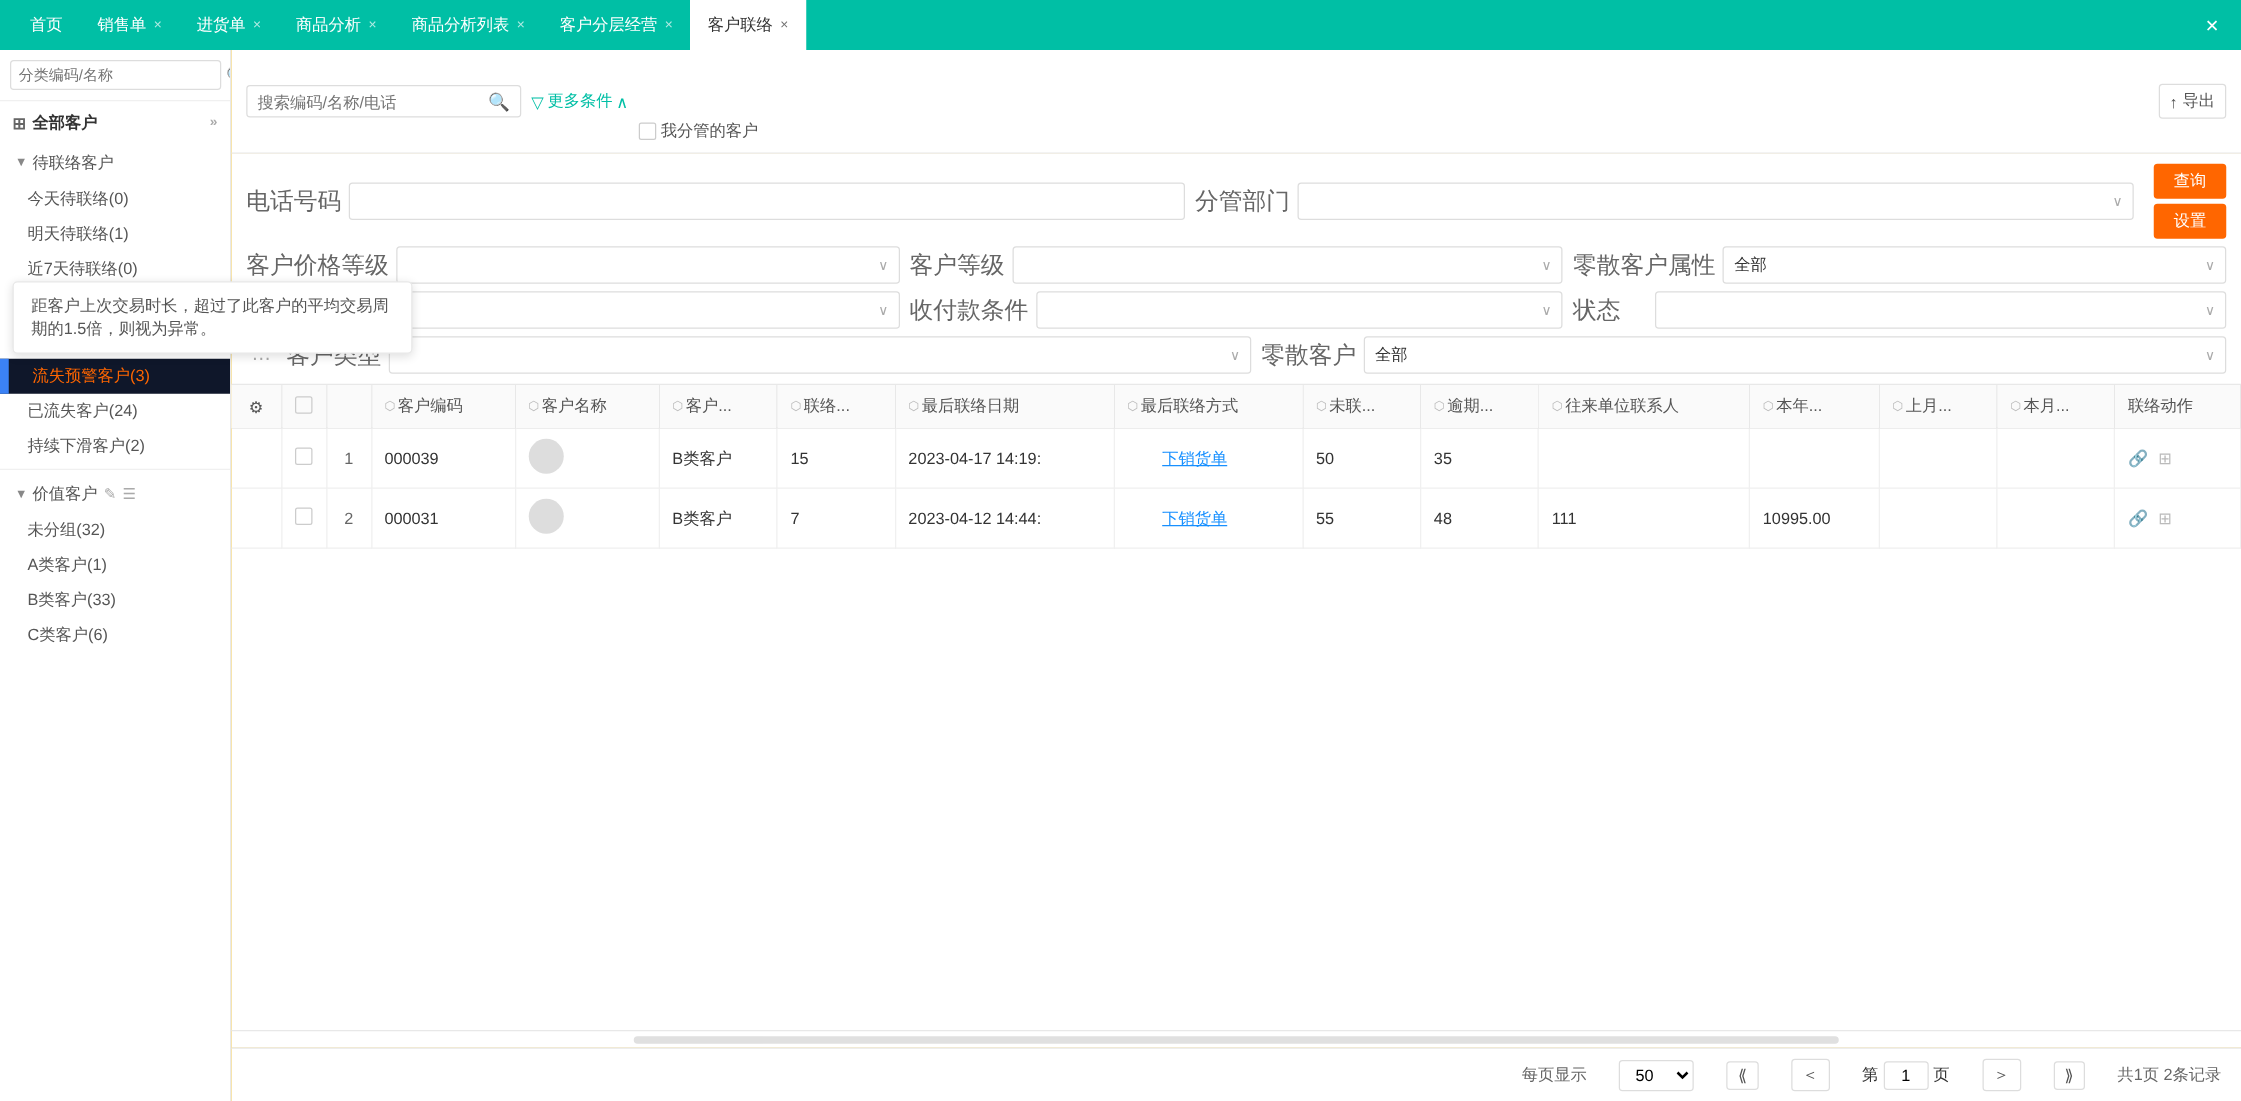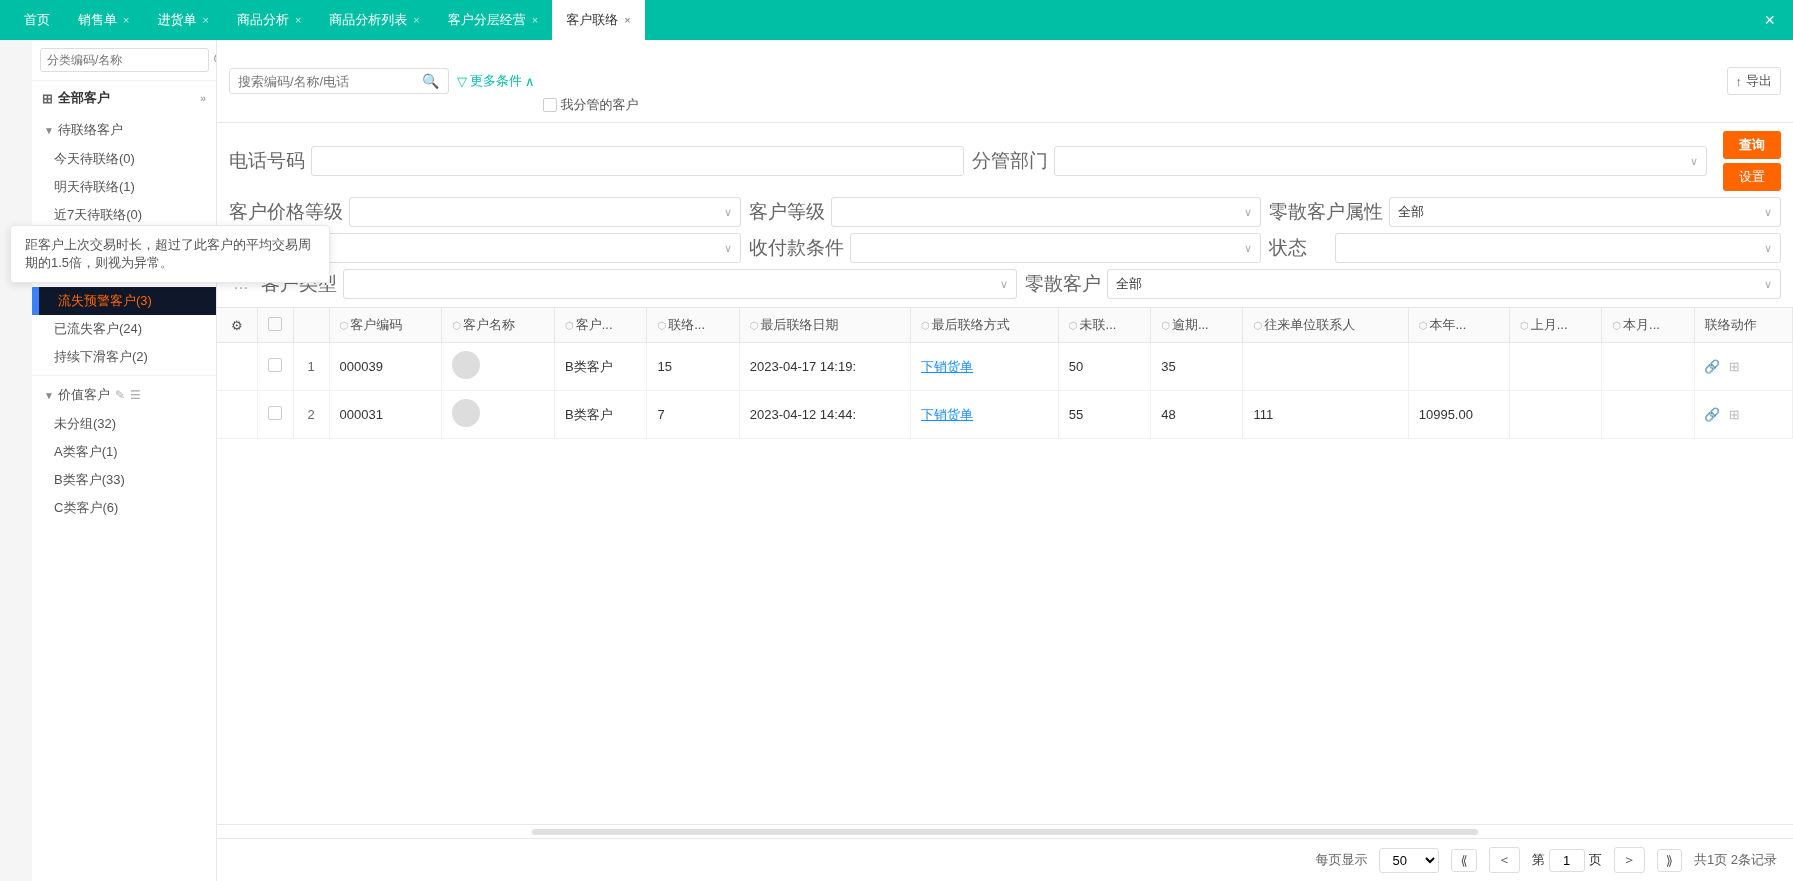--- a/index.html
+++ b/index.html
@@ -38,21 +38,20 @@
       color: white;
       font-size: 18px;
       cursor: pointer;
       padding: 0 8px;
     }
 
     
     .main-container {
       display: flex;
       height: calc(881px - 40px);
-      padding-left: 32px;
     }
 
     
     .sidebar {
       width: 185px;
       background: white;
       border-right: 1px solid #e8e8e8;
       display: flex;
       flex-direction: column;
       overflow-y: auto;
@@ -248,21 +247,20 @@
       margin-left: 8px;
     }
     .btn-query {
       background: #ff6600;
       color: white;
       border: none;
       padding: 5px 16px;
       border-radius: 3px;
       cursor: pointer;
       font-size: 13px;
-      font-weight: bold;
     }
     .btn-settings {
       background: #ff6600;
       color: white;
       border: none;
       padding: 5px 16px;
       border-radius: 3px;
       cursor: pointer;
       font-size: 13px;
     }
@@ -301,33 +299,33 @@
       border-bottom: 1px solid #f0f0f0;
       border-right: 1px solid #f0f0f0;
       padding: 8px 10px;
       color: #333;
       white-space: nowrap;
     }
     .data-table .settings-col { width: 40px; text-align: center; }
     .data-table .check-col { width: 36px; text-align: center; }
     .data-table .num-col { width: 36px; text-align: center; color: #666; }
     .col-sort { display: flex; align-items: center; gap: 2px; }
-    .link-text { color: #1890ff; text-decoration: underline; cursor: pointer; }
+    .link-text { color: #1890ff; text-decoration: underline; cursor: pointer; margin-left: 28px; }
     .action-icons { display: flex; gap: 8px; align-items: center; color: #aaa; font-size: 16px; }
     .action-icons span { cursor: pointer; color: #bbb; }
 
     
     .pagination-bar {
       background: white;
       border-top: 1px solid #e8e8e8;
       padding: 8px 16px;
       display: flex;
       align-items: center;
       justify-content: flex-end;
-      gap: 12px;
+      gap: 26px;
     }
     .per-page-label { color: #666; font-size: 13px; }
     .per-page-select {
       border: 1px solid #ddd;
       border-radius: 3px;
       padding: 3px 8px;
       font-size: 13px;
       background: white;
       cursor: pointer;
     }

